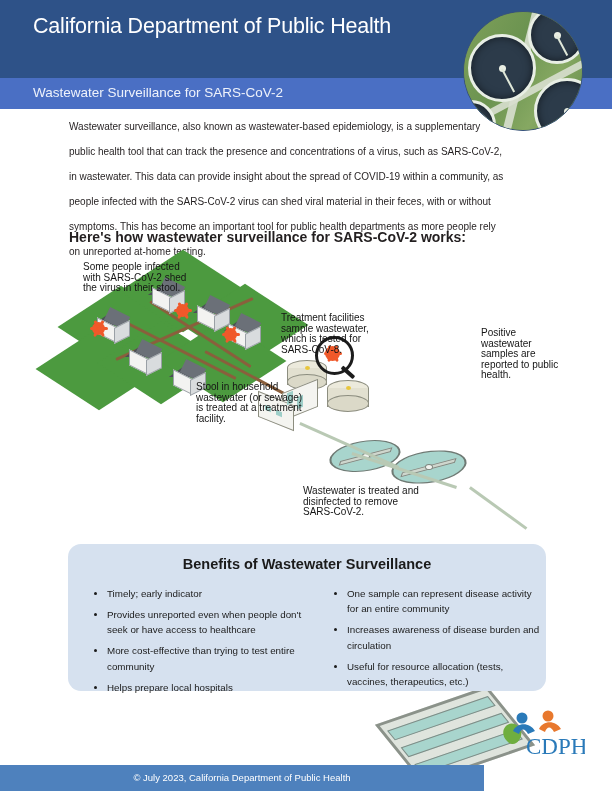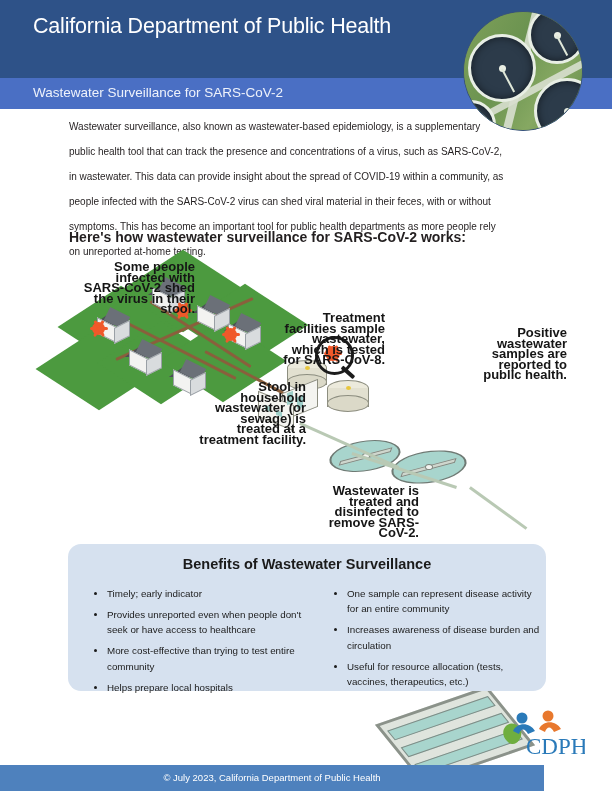--- a/index.html
+++ b/index.html
@@ -121,25 +121,24 @@
 
   
   .diagram {
     position: absolute;
     left: 0; top: 246px;
     width: 612px;
     height: 292px;
   }
   .dlabel {
     position: absolute;
-    font-size: 13px;
-    font-weight: bold;
+    font-size: 10px;
+    font-weight: normal;
     line-height: 10.6px;
     color: #151515;
-    text-align: right;
   }
   .lbl-homes  { left: 83px;  top: 16px;  width: 112px; }
   .lbl-plant  { left: 281px; top: 67px;  width: 104px; }
   .lbl-stool  { left: 196px; top: 136px; width: 110px; }
   .lbl-report { left: 481px; top: 82px;  width: 86px; }
   .lbl-disinf { left: 303px; top: 240px; width: 116px; }
 
   
   .parcel {
     position: absolute;
@@ -392,21 +391,21 @@
   }
   .bcol-left  { left: 22px; width: 232px; }
   .bcol-right { left: 262px; width: 210px; }
   .bcol ul { margin: 0; padding-left: 17px; }
   .bcol li { margin-bottom: 5.5px; }
 
   
   .footer {
     position: absolute;
     left: 0; bottom: 0;
-    width: 544px;
+    width: 484px;
     height: 26px;
     background: #4e81bd;
   }
   .footer-text {
     position: absolute;
     left: 0; top: 7px;
     width: 100%;
     text-align: center;
     font-size: 9.5px;
     color: #ffffff;

